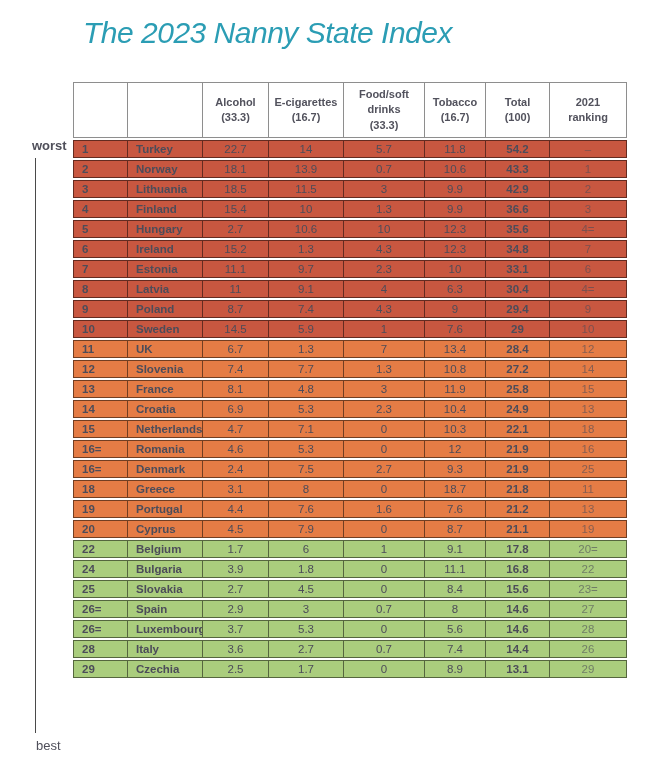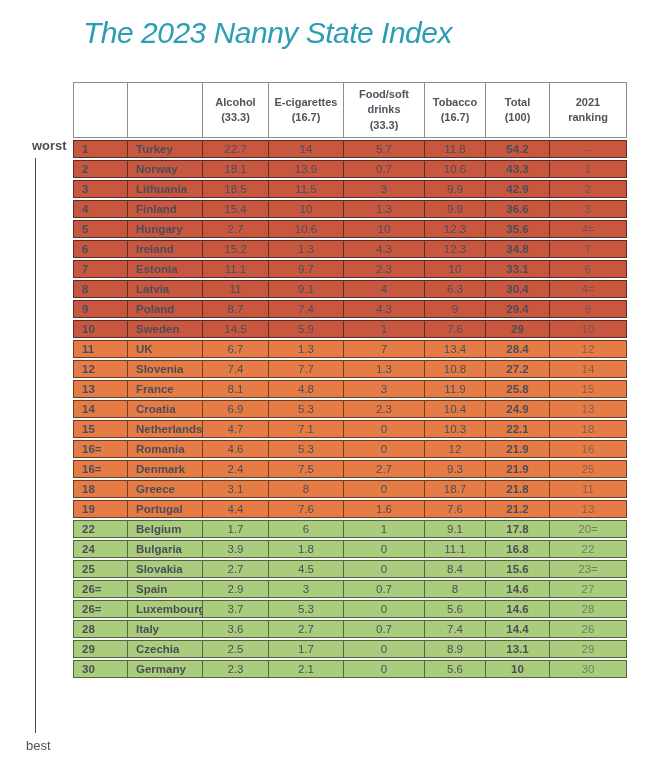--- a/index.html
+++ b/index.html
@@ -13,21 +13,21 @@
   .page-title {
     position:absolute; left:75px; top:8px; margin:8px;
     font-size:30px; font-weight:normal; letter-spacing:-0.5px;
     color:#2b9db4;
     font-style:italic;
   }
   .scale-label {
     position:absolute; font-size:13px; color:#4f4f5a;
   }
   .scale-label.worst { left:32px; top:138px;font-weight:bold; }
-  .scale-label.best  { left:26px; top:738px; }
+  .scale-label.best  { left:36px; top:738px; }
   .scale-line {
     position:absolute; left:35px; top:158px;
     width:1px; height:575px; background:#4a4a4a;
   }
   table.nsi {
     position:absolute; left:73px; top:80px;
     width:554px; table-layout:fixed;
     border-collapse:separate; border-spacing:0 2px;
     font-size:11.5px; color:#4c4c59;
   }
@@ -282,20 +282,30 @@
       <tr class="red-light">
         <td class="cell-rank">19</td>
         <td class="cell-country">Portugal</td>
         <td class="cell-alcohol">4.4</td>
         <td class="cell-ecigarettes">7.6</td>
         <td class="cell-food_soft_drinks">1.6</td>
         <td class="cell-tobacco">7.6</td>
         <td class="cell-total">21.2</td>
         <td class="cell-ranking_2021">13</td>
       </tr>
+      <tr class="red-light">
+        <td class="cell-rank">20</td>
+        <td class="cell-country">Cyprus</td>
+        <td class="cell-alcohol">4.5</td>
+        <td class="cell-ecigarettes">7.9</td>
+        <td class="cell-food_soft_drinks">0</td>
+        <td class="cell-tobacco">8.7</td>
+        <td class="cell-total">21.1</td>
+        <td class="cell-ranking_2021">19</td>
+      </tr>
       <tr class="green">
         <td class="cell-rank">22</td>
         <td class="cell-country">Belgium</td>
         <td class="cell-alcohol">1.7</td>
         <td class="cell-ecigarettes">6</td>
         <td class="cell-food_soft_drinks">1</td>
         <td class="cell-tobacco">9.1</td>
         <td class="cell-total">17.8</td>
         <td class="cell-ranking_2021">20=</td>
       </tr>
@@ -352,24 +362,14 @@
       <tr class="green">
         <td class="cell-rank">29</td>
         <td class="cell-country">Czechia</td>
         <td class="cell-alcohol">2.5</td>
         <td class="cell-ecigarettes">1.7</td>
         <td class="cell-food_soft_drinks">0</td>
         <td class="cell-tobacco">8.9</td>
         <td class="cell-total">13.1</td>
         <td class="cell-ranking_2021">29</td>
       </tr>
-      <tr class="green">
-        <td class="cell-rank">30</td>
-        <td class="cell-country">Germany</td>
-        <td class="cell-alcohol">2.3</td>
-        <td class="cell-ecigarettes">2.1</td>
-        <td class="cell-food_soft_drinks">0</td>
-        <td class="cell-tobacco">5.6</td>
-        <td class="cell-total">10</td>
-        <td class="cell-ranking_2021">30</td>
-      </tr>
     </tbody>
 </table>
 
 </body></html>

